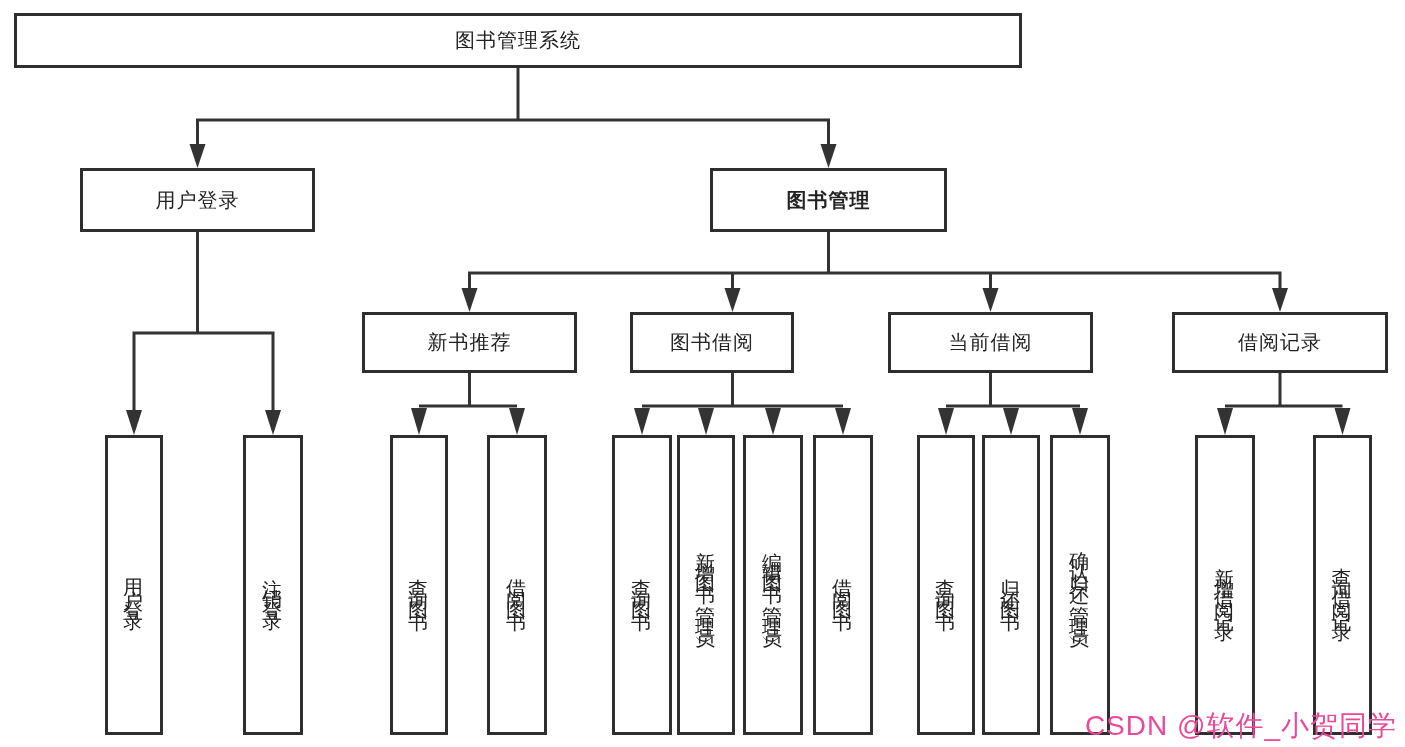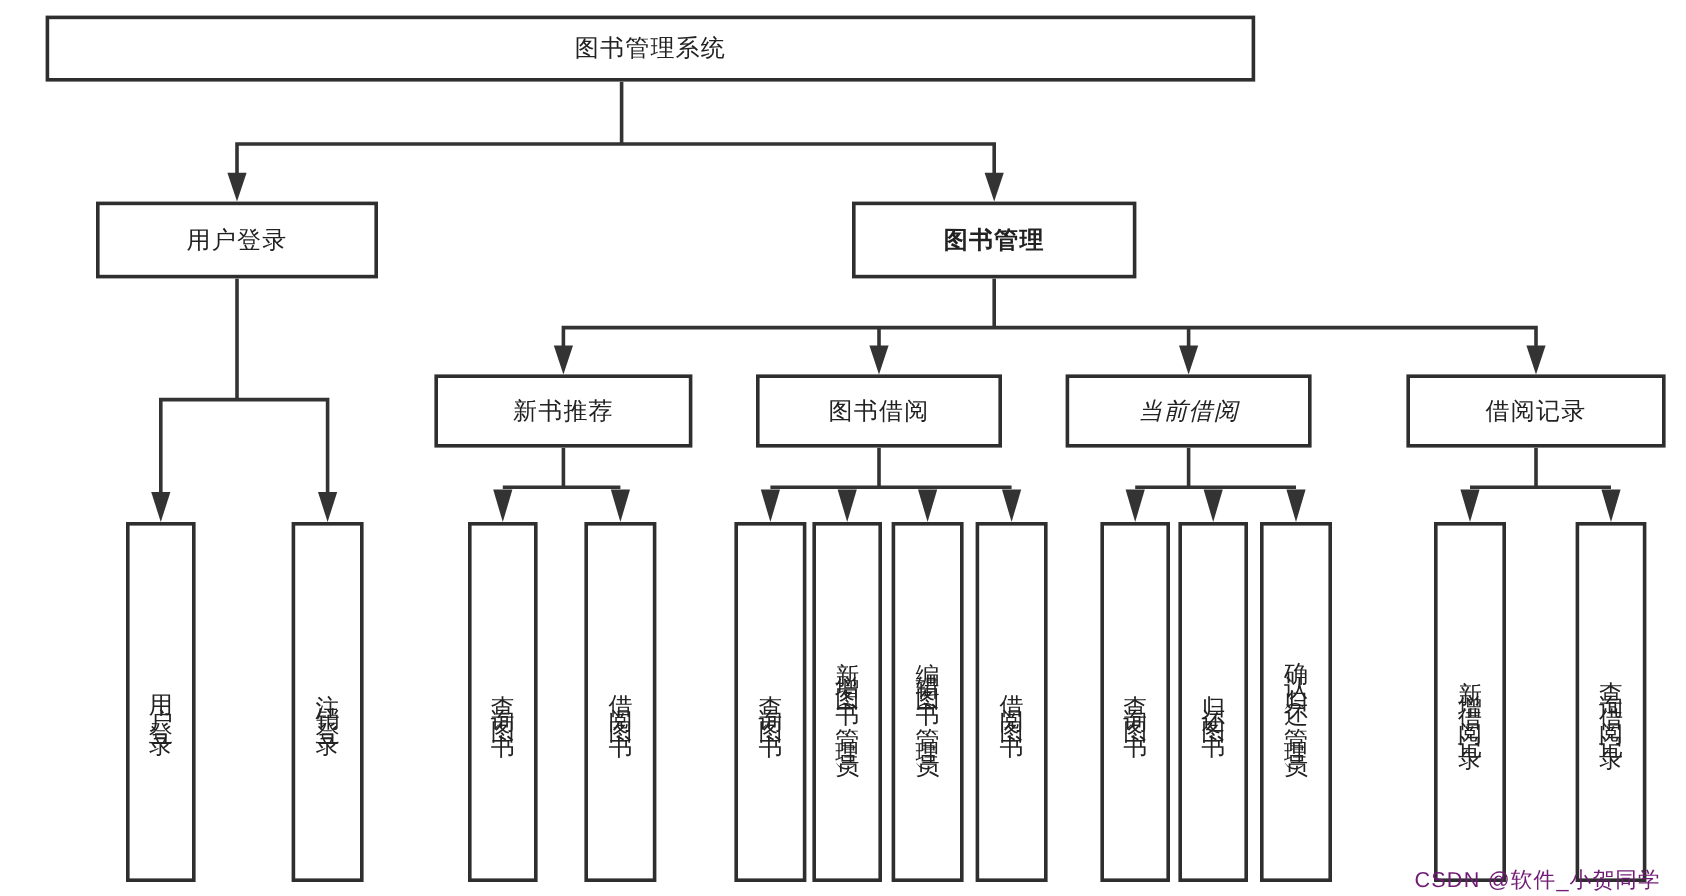--- a/index.html
+++ b/index.html
@@ -33,24 +33,24 @@
   }
   .leaf {
     writing-mode: vertical-rl;
     text-orientation: mixed;
     letter-spacing: 11px;
     white-space: normal;
     font-size: 20px;
   }
   .watermark {
     position: absolute;
-    right: 21px;
+    right: 8px;
     bottom: 2px;
-    font-size: 18px;
-    color: #701a75;
+    font-size: 28px;
+    color: #ec4899;
     letter-spacing: 1px;
     z-index: 3;
   }
 </style>
 </head>
 <body>
 
 <div class="canvas">
 
   <svg class="edges" viewBox="0 0 1405 747" xmlns="http://www.w3.org/2000/svg">
@@ -88,28 +88,28 @@
       <path d="M765 408 L781 408 L773 435 Z"></path>
       <path d="M835 408 L851 408 L843 435 Z"></path>
       <path d="M938 408 L954 408 L946 435 Z"></path>
       <path d="M1003 408 L1019 408 L1011 435 Z"></path>
       <path d="M1072 408 L1088 408 L1080 435 Z"></path>
       <path d="M1217 408 L1233 408 L1225 435 Z"></path>
       <path d="M1334.5 408 L1350.5 408 L1342.5 435 Z"></path>
     </g>
   </svg>
 
-  <div class="node" style="left:14px; top:13px; width:1008px; height:55px;margin-left:24px;">图书管理系统</div>
+  <div class="node" style="left:14px; top:13px; width:1008px; height:55px;">图书管理系统</div>
 
   <div class="node" style="left:80px; top:168px; width:235px; height:64px;">用户登录</div>
   <div class="node" style="left:710px; top:168px; width:237px; height:64px;font-weight:bold;">图书管理</div>
 
   <div class="node" style="left:362px; top:312px; width:215px; height:61px;">新书推荐</div>
-  <div class="node" style="left:630px; top:312px; width:205px; height:61px;">图书借阅</div>
-  <div class="node" style="left:888px; top:312px; width:205px; height:61px;font-style:italic;">当前借阅</div>
+  <div class="node" style="left:630px; top:312px; width:164px; height:61px;">图书借阅</div>
+  <div class="node" style="left:888px; top:312px; width:205px; height:61px;">当前借阅</div>
   <div class="node" style="left:1172px; top:312px; width:216px; height:61px;font-family:Liberation Serif, serif;">借阅记录</div>
 
   <div class="node leaf" style="left:105px; top:435px; width:58px; height:300px;">用户登录</div>
   <div class="node leaf" style="left:243px; top:435px; width:60px; height:300px;">注销登录</div>
 
   <div class="node leaf" style="left:390px; top:435px; width:58px; height:300px;">查询图书</div>
   <div class="node leaf" style="left:487px; top:435px; width:60px; height:300px;">借阅图书</div>
 
   <div class="node leaf" style="left:612px; top:435px; width:60px; height:300px;">查询图书</div>
   <div class="node leaf" style="left:677px; top:435px; width:58px; height:300px;">新增图书（管理员）</div>

